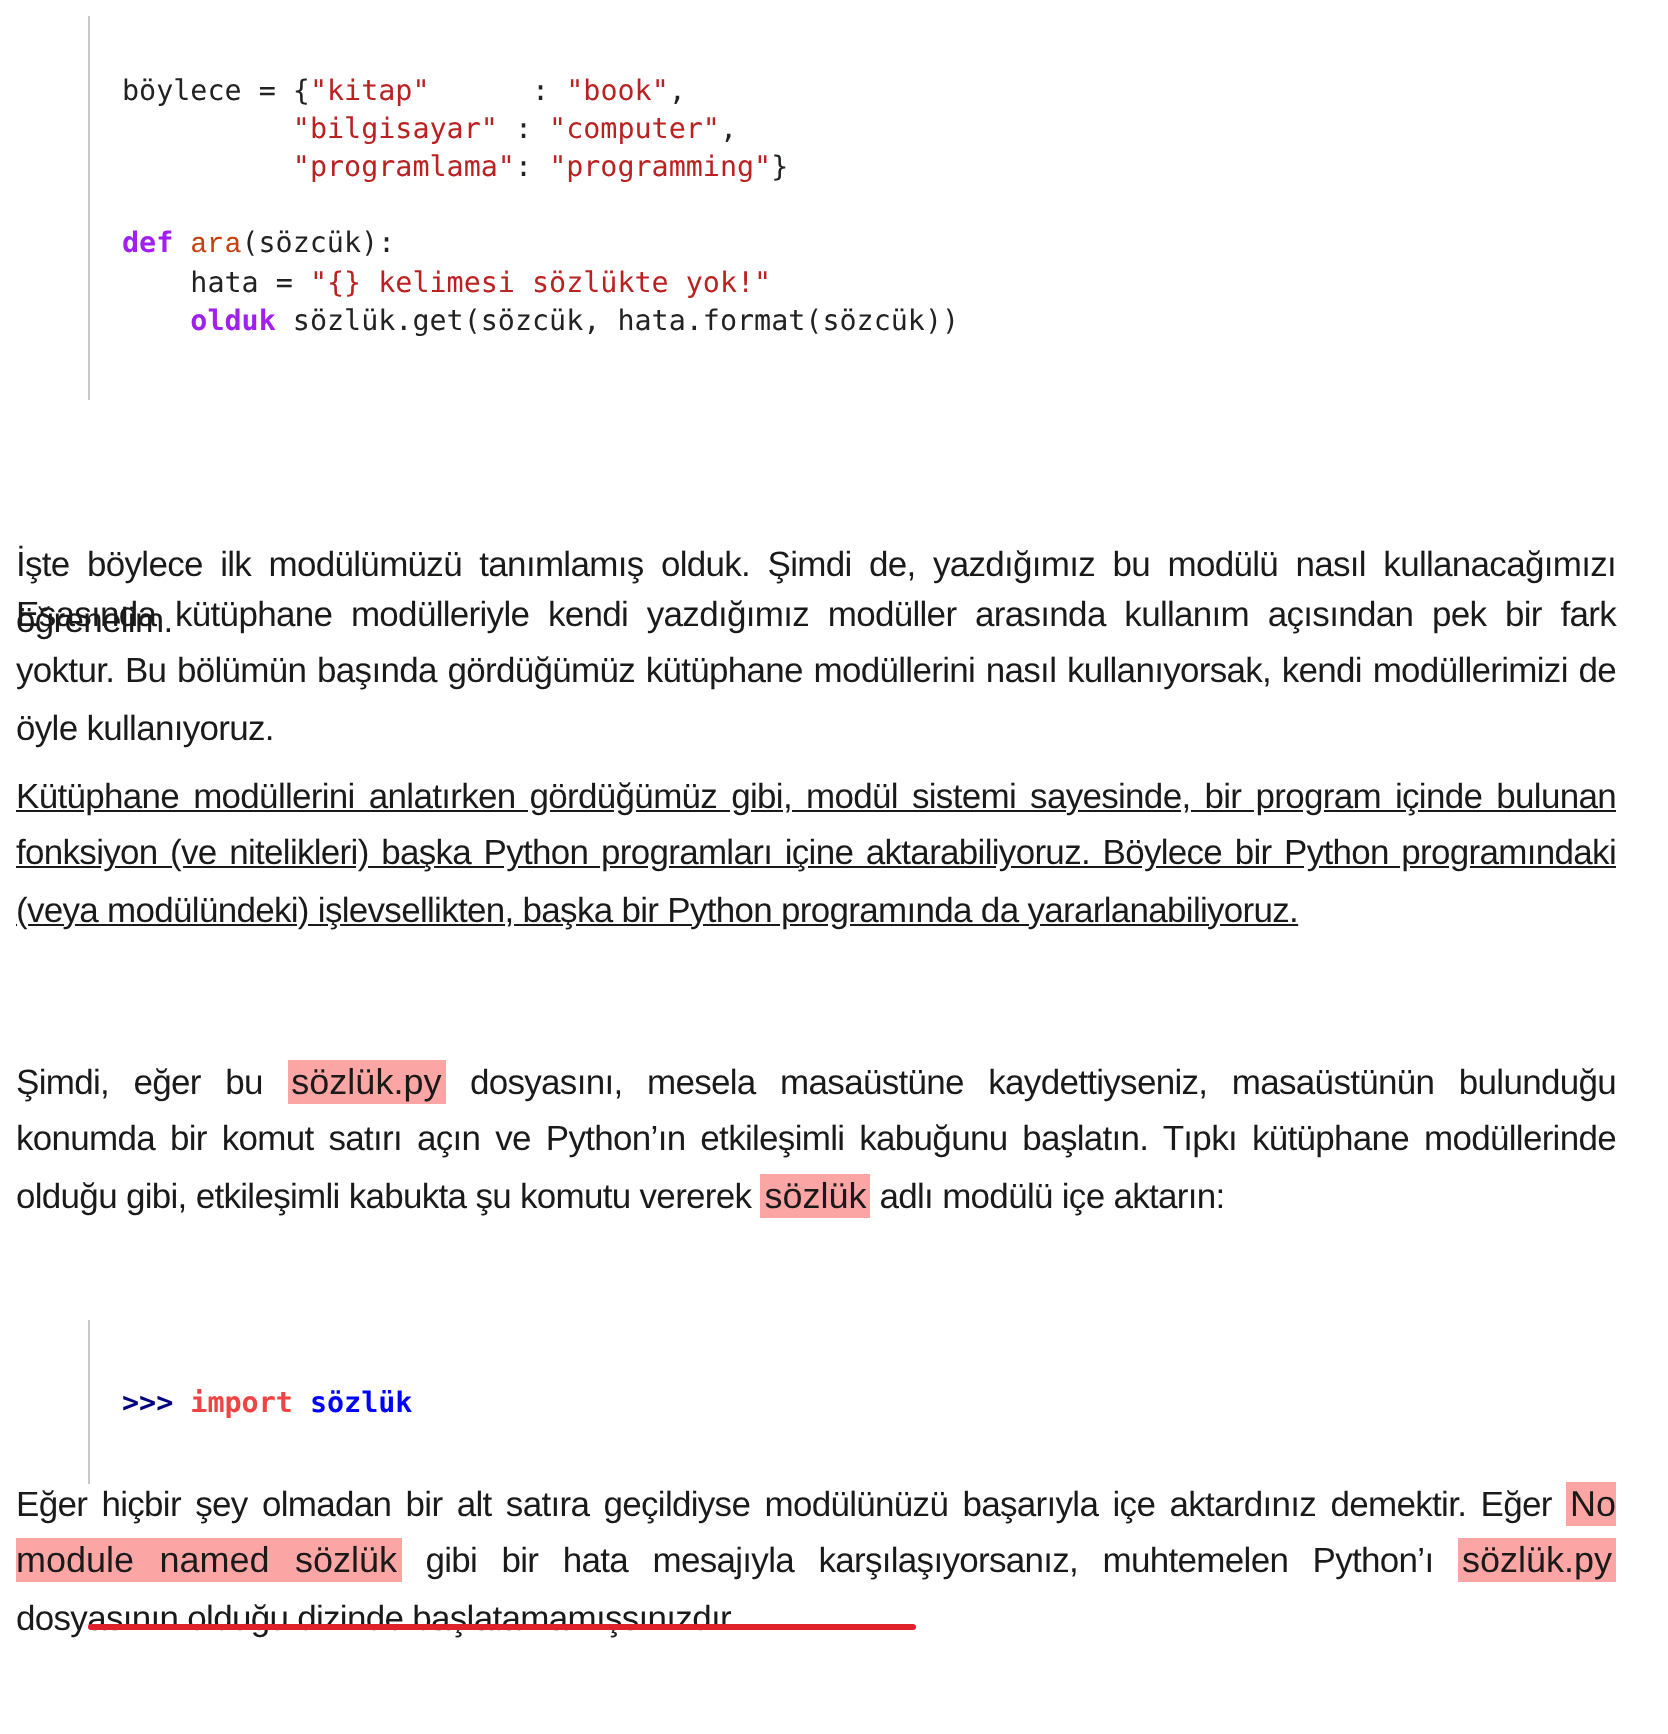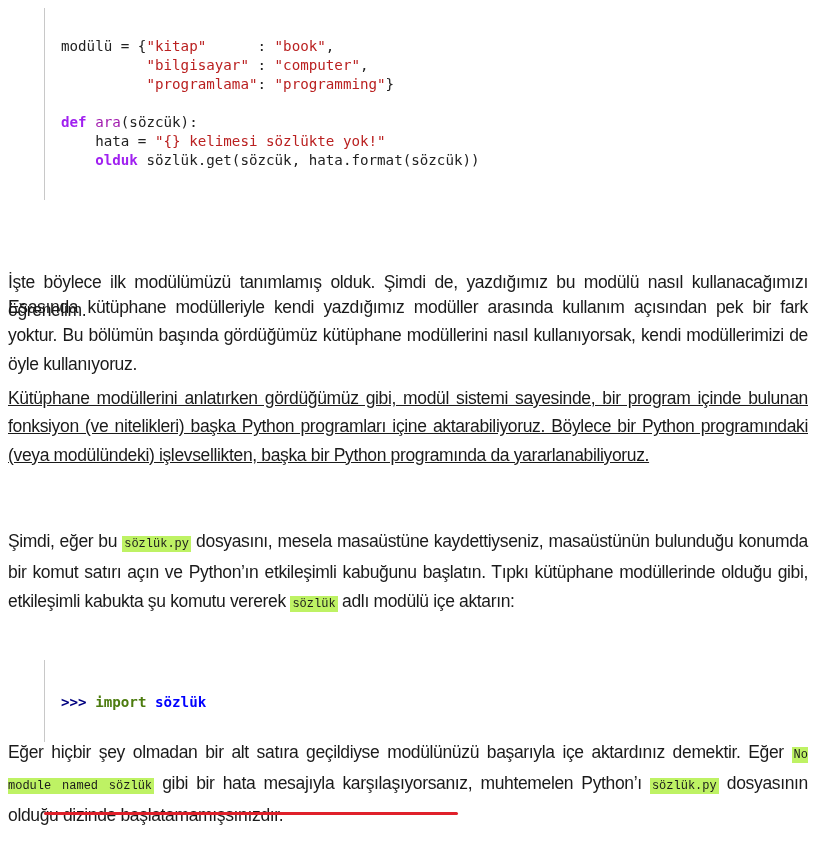--- a/index.html
+++ b/index.html
@@ -9,44 +9,44 @@
     }
     .codeblock {
       position: absolute; left: 44px; border-left: 1.5px solid #c8c8c8;
       background: #ffffff;
     }
     .codeblock pre {
       margin: 0; font-family: "DejaVu Sans Mono", monospace; font-size: 14.2px;
       line-height: 19px; color: #222; white-space: pre;
     }
     .k { color: #a020f0; font-weight: bold; }
-    .kp { color: #4d7c0f; font-weight: bold; }
-    .fn { color: #a21caf; }
+    .kp { color: #ef4444; font-weight: bold; }
+    .fn { color: #c2410c; font-family: Liberation Mono, monospace; }
     .s { color: #ba2121; }
     .pr { color: #000080; font-weight: bold; }
     .mod { color: #0000ff; font-weight: bold; }
     .para {
       position: absolute; left: 8px; width: 800px; font-size: 17.5px;
       line-height: 28.3px; color: #1a1a1a; margin: 0; text-align: justify;
       font-family: "Liberation Sans", sans-serif; letter-spacing: -0.35px;
     }
     .ic {
-      font-family: Liberation Mono, monospace; font-size: 12px;
-      background: #bef264; padding: 1px 2px; letter-spacing: 0;
+      font-family: Liberation Sans, sans-serif; font-size: 18px;
+      background: #fca5a5; padding: 1px 2px; letter-spacing: 0;
     }
     .underline-mark {
       position: absolute; left: 44px; top: 812px; width: 414px; height: 3px;
       background: #e0202a; border-radius: 2px;
     }
   </style>
 </head>
 <body>
 
 <div class="codeblock" style="top:8px; height:192px; width:780px;">
-  <pre style="position:absolute; left:16px; top:29px;"><span>modülü = {</span><span class="s">"kitap"</span><span>      : </span><span class="s">"book"</span><span>,</span>
+  <pre style="position:absolute; left:16px; top:29px;"><span>böylece = {</span><span class="s">"kitap"</span><span>      : </span><span class="s">"book"</span><span>,</span>
 <span>          </span><span class="s">"bilgisayar"</span><span> : </span><span class="s">"computer"</span><span>,</span>
 <span>          </span><span class="s">"programlama"</span><span>: </span><span class="s">"programming"</span><span>}</span>
 
 <span class="k">def</span> <span class="fn">ara</span><span>(sözcük):</span>
 <span>    hata = </span><span class="s">"{} kelimesi sözlükte yok!"</span>
 <span>    </span><span class="k">olduk</span><span> sözlük.get(sözcük, hata.format(sözcük))</span></pre>
 </div>
 
 <p class="para" style="top:220px;margin-top:48px;">İşte böylece ilk modülümüzü tanımlamış olduk. Şimdi de, yazdığımız bu modülü nasıl kullana­cağımızı öğrenelim.</p>
 

